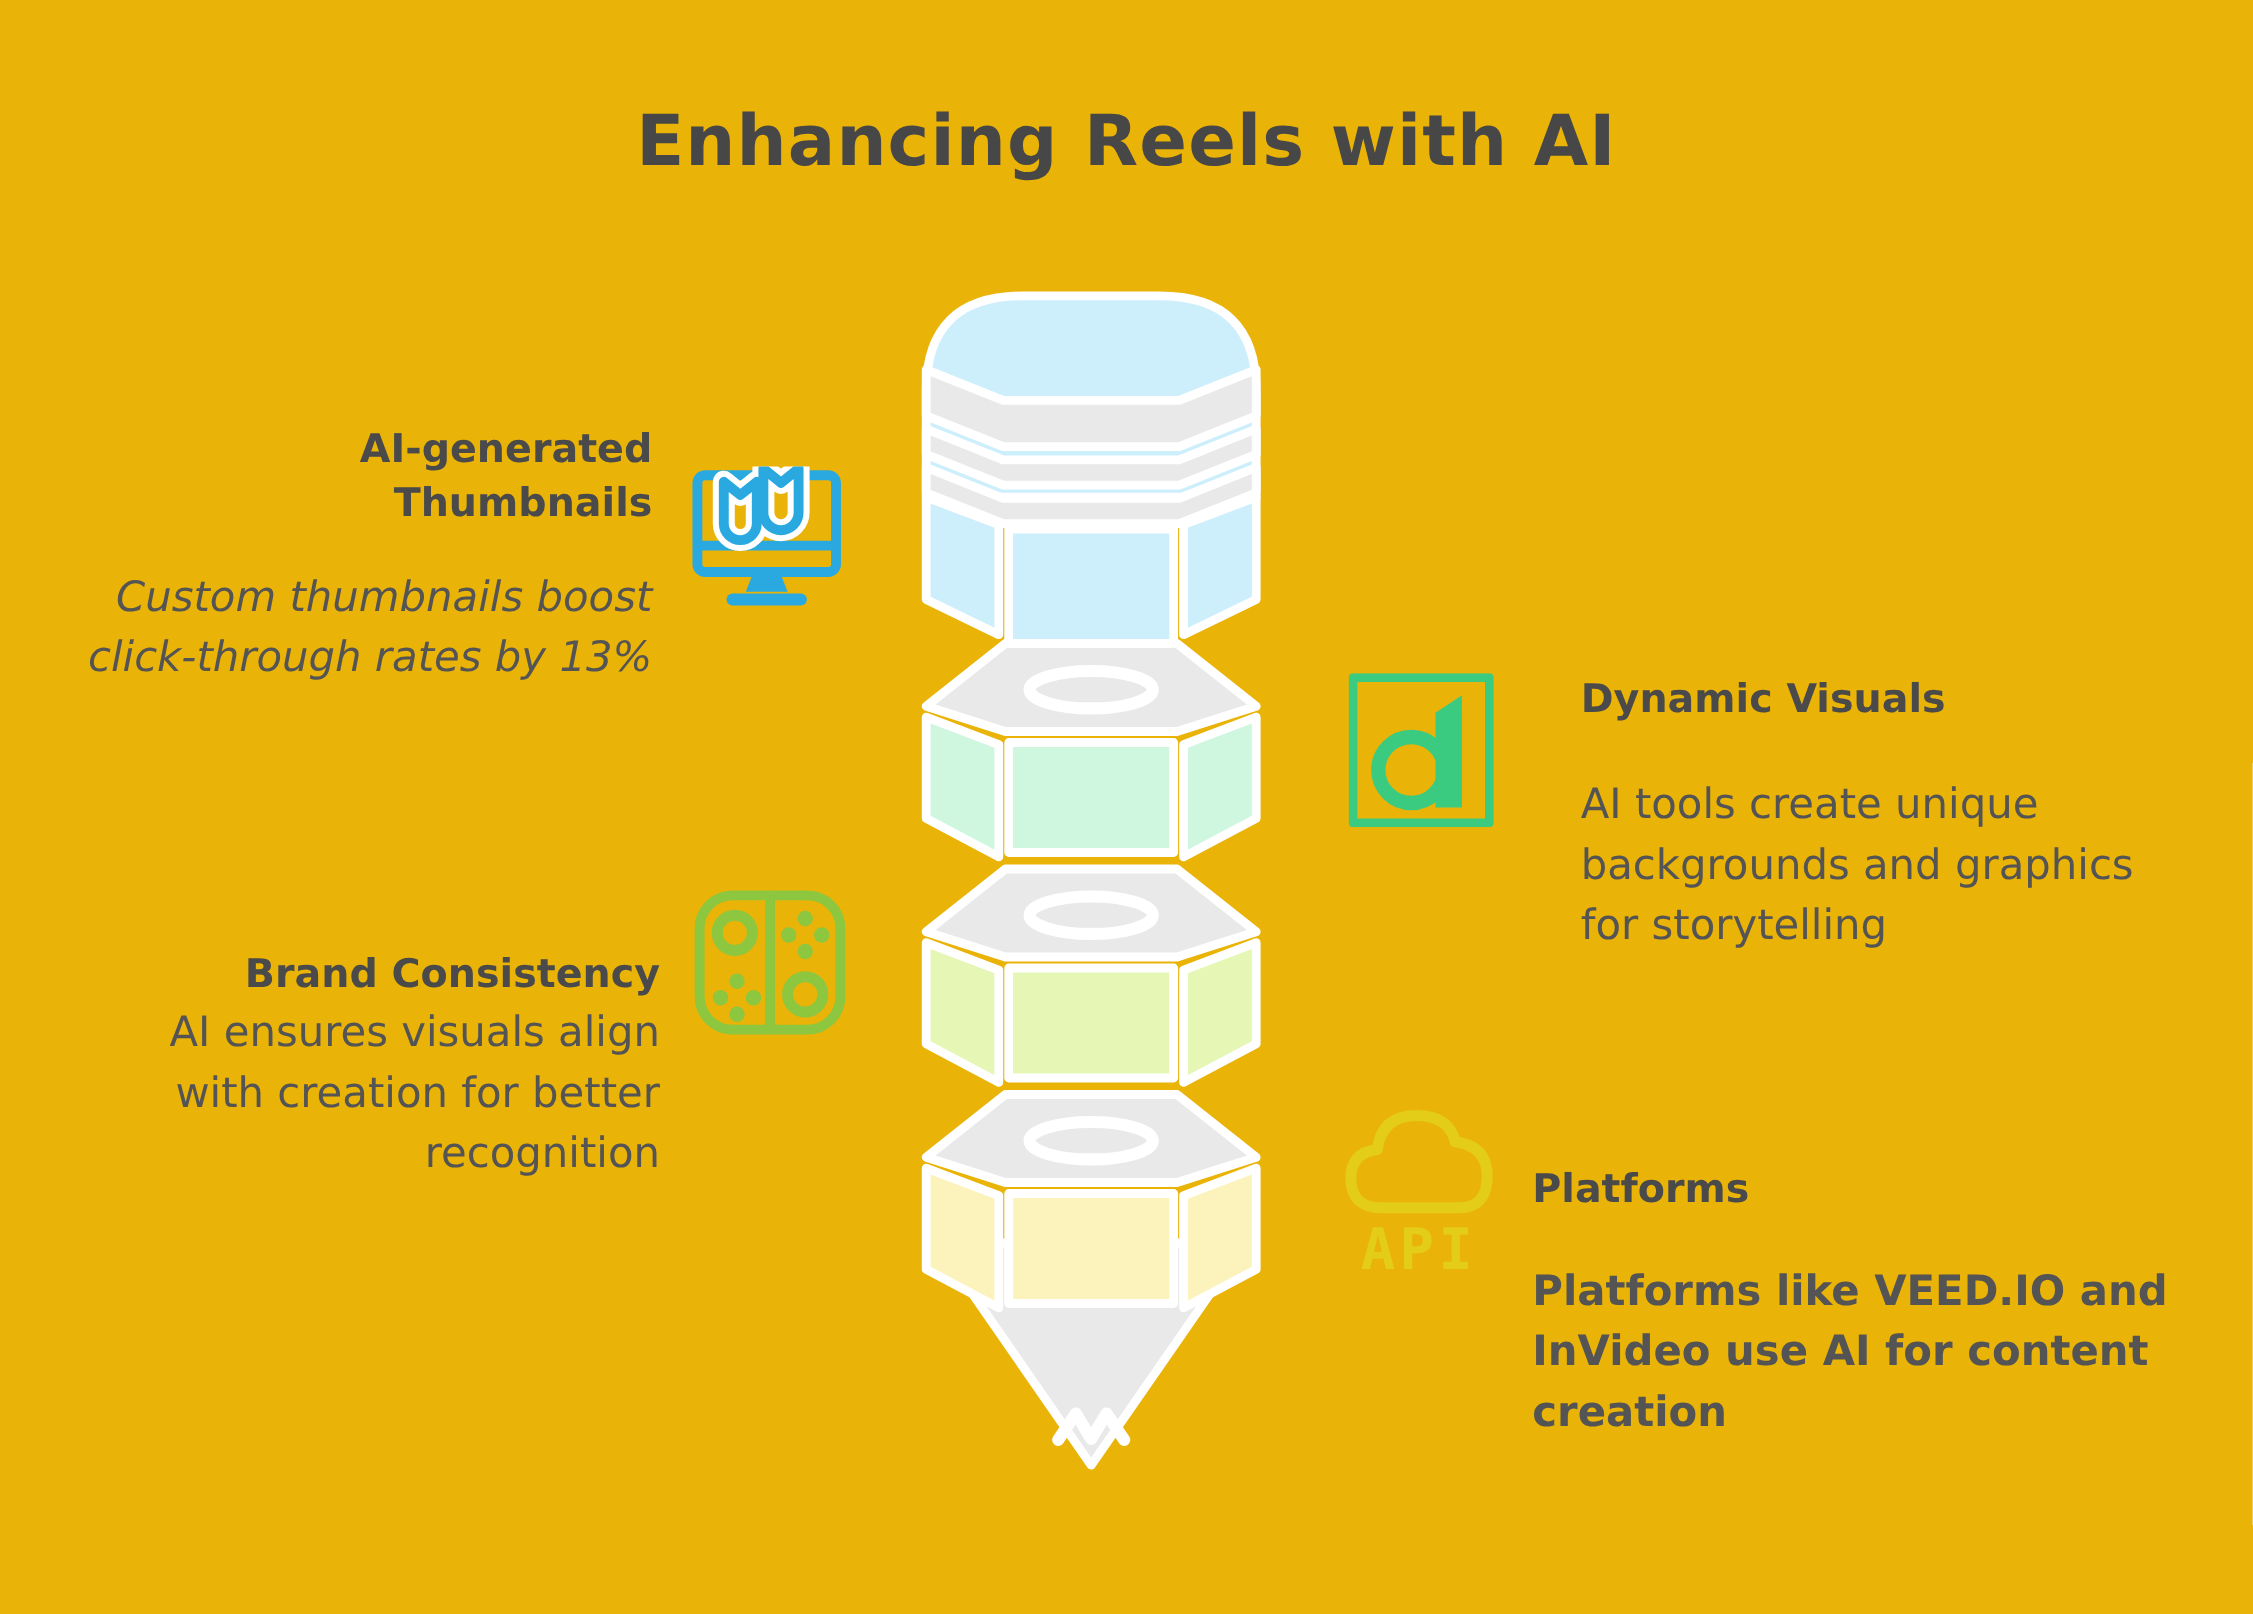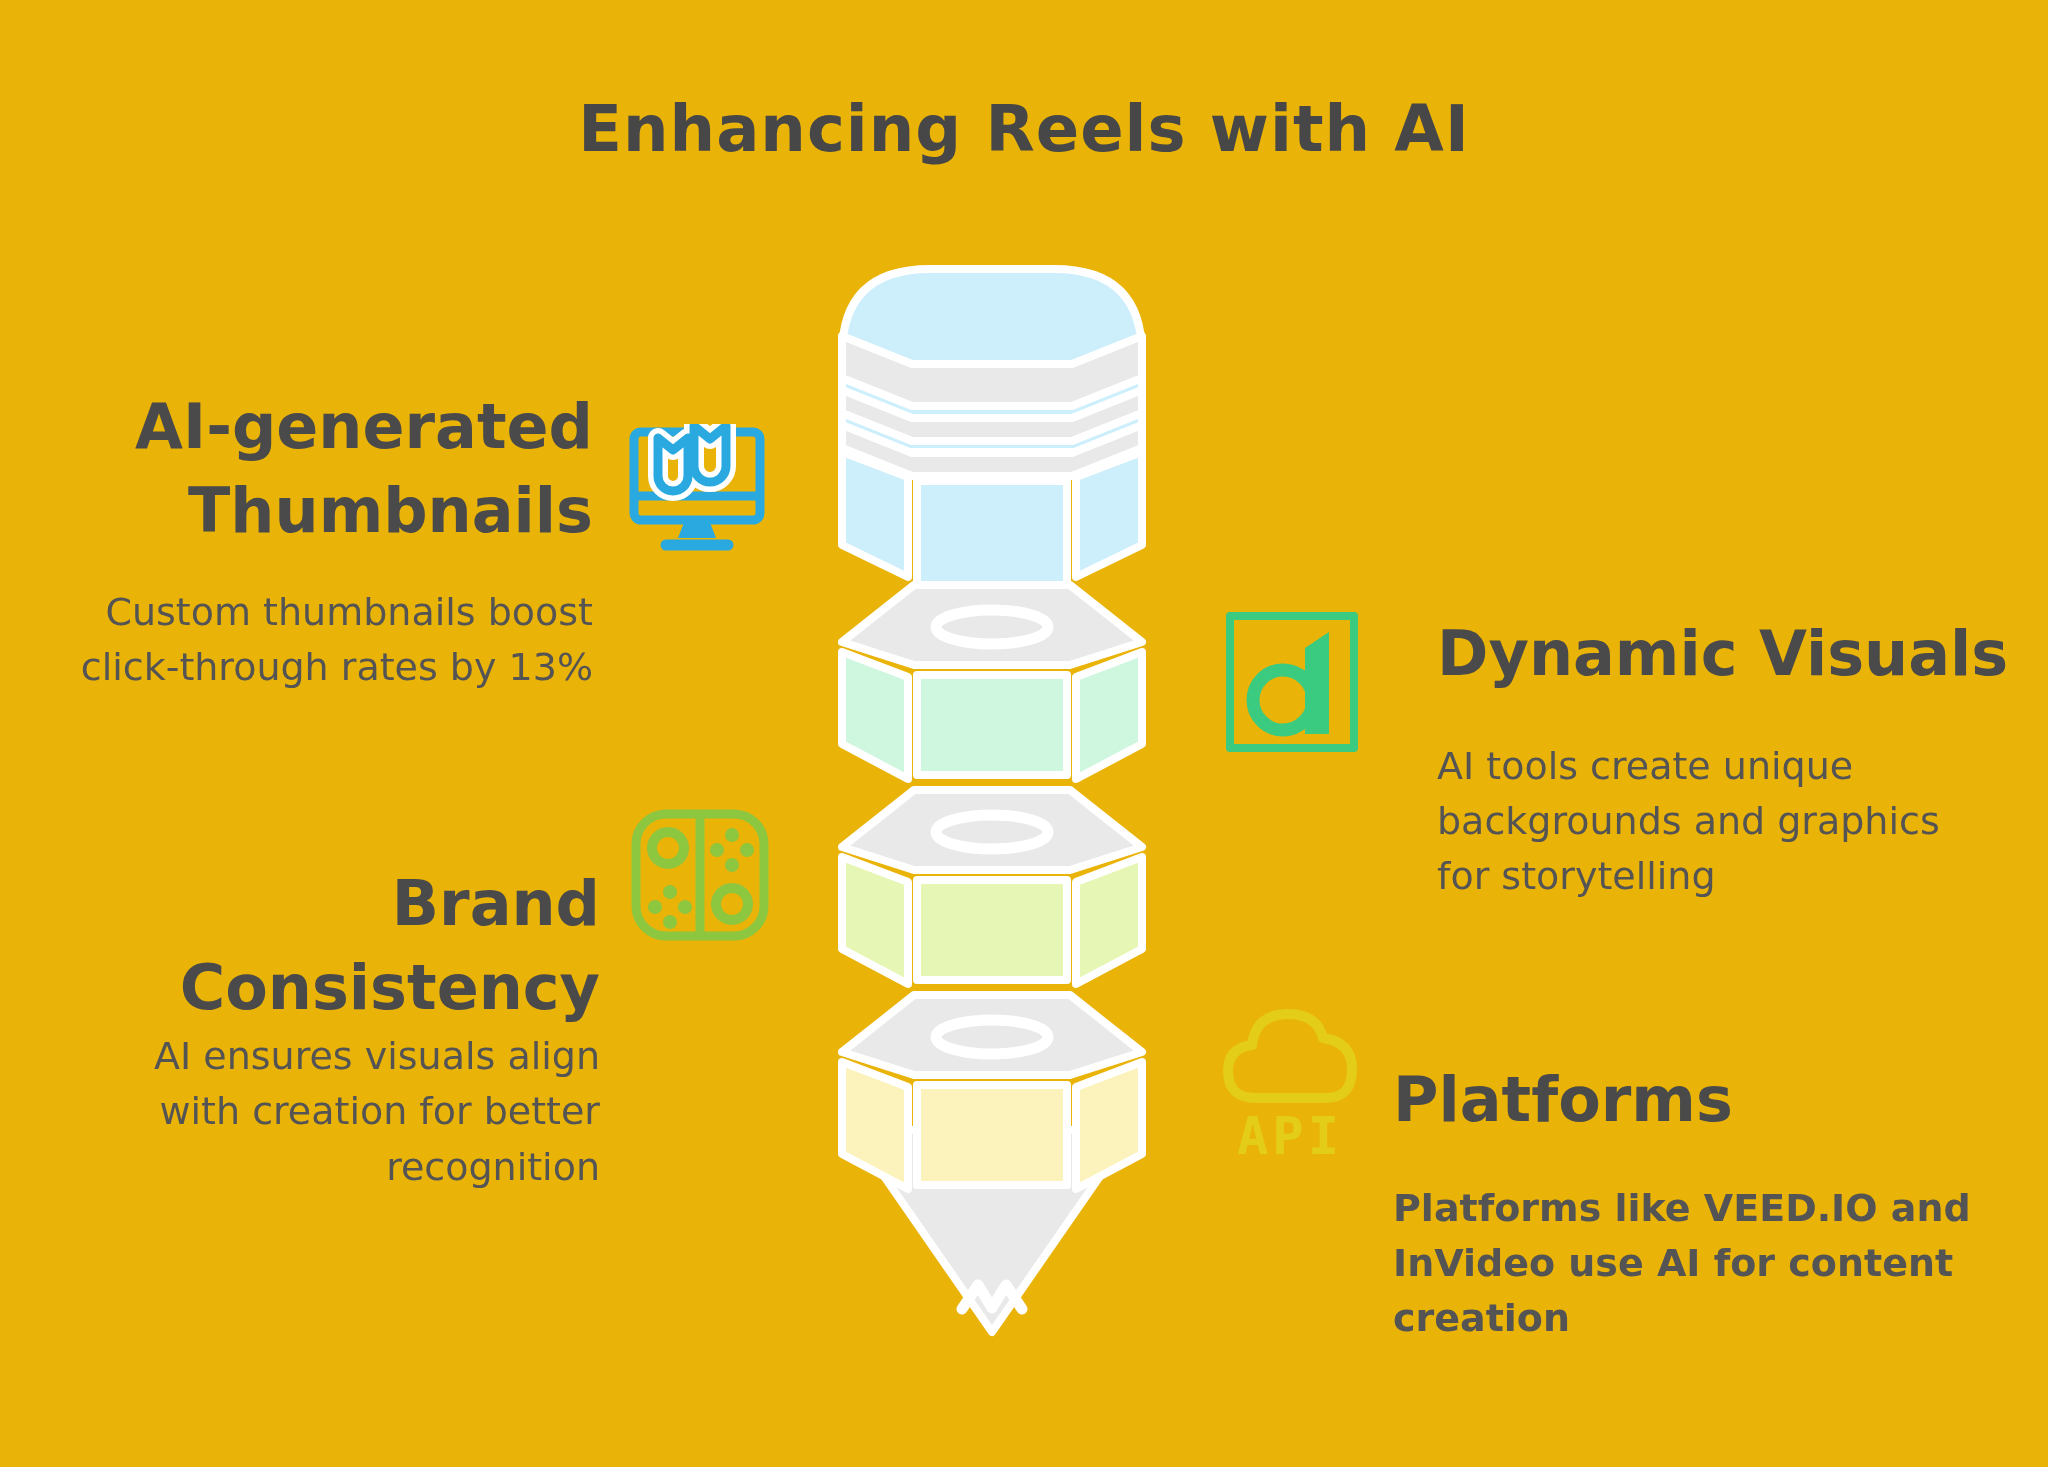--- a/index.html
+++ b/index.html
@@ -8,21 +8,21 @@
     position:relative; width:2048px; height:1467px; background:#eab308;
     overflow:hidden; font-family:"DejaVu Sans","Liberation Sans",sans-serif;
   }
   .title {
     position:absolute; left:0; right:0; top:92px; text-align:center;
     font-size:64px; font-weight:bold; color:#474747; letter-spacing:1px;
   }
   .section { position:absolute; }
   .sec-right { text-align:right; }
   .sec-left  { text-align:left; }
-  .heading { font-size:62px; font-weight:bold; color:#4A4A4A; line-height:1.35; }
+  .heading { font-size:36px; font-weight:bold; color:#4A4A4A; line-height:1.35; }
   .heading span { display:block; }
   .body-text { font-size:38px; color:#545454; line-height:1.45; }
   .body-text span { display:block; }
   .icon-abs { position:absolute; }
   svg { display:block; }
   .api-label {
     font-family:"DejaVu Sans Mono","Liberation Mono",monospace;
     font-weight:bold; font-size:52px; letter-spacing:4px;
   }
 </style>
@@ -93,21 +93,21 @@
         </g>
       </g>
     </g>
   </svg>
 
   <div class="section sec-right" style="right:1455px; top:385px; width:560px;">
     <div class="heading">
       <span>AI-generated</span>
       <span>Thumbnails</span>
     </div>
-    <div class="body-text" style="margin-top:33px;">
+    <div class="body-text" style="margin-top:33px;font-style:italic;">
       <span>Custom thumbnails boost</span>
       <span>click-through rates by 13%</span>
     </div>
   </div>
 
   <svg class="icon-abs" style="left:628px; top:424px;" width="140" height="135" viewBox="0 0 140 135">
     <g fill="none" stroke-width="9" stroke-linejoin="round" stroke="#29A9E0">
       <rect x="6" y="8" width="126" height="88" rx="7"></rect>
       <path d="M 6 72 H 132"></path>
 

